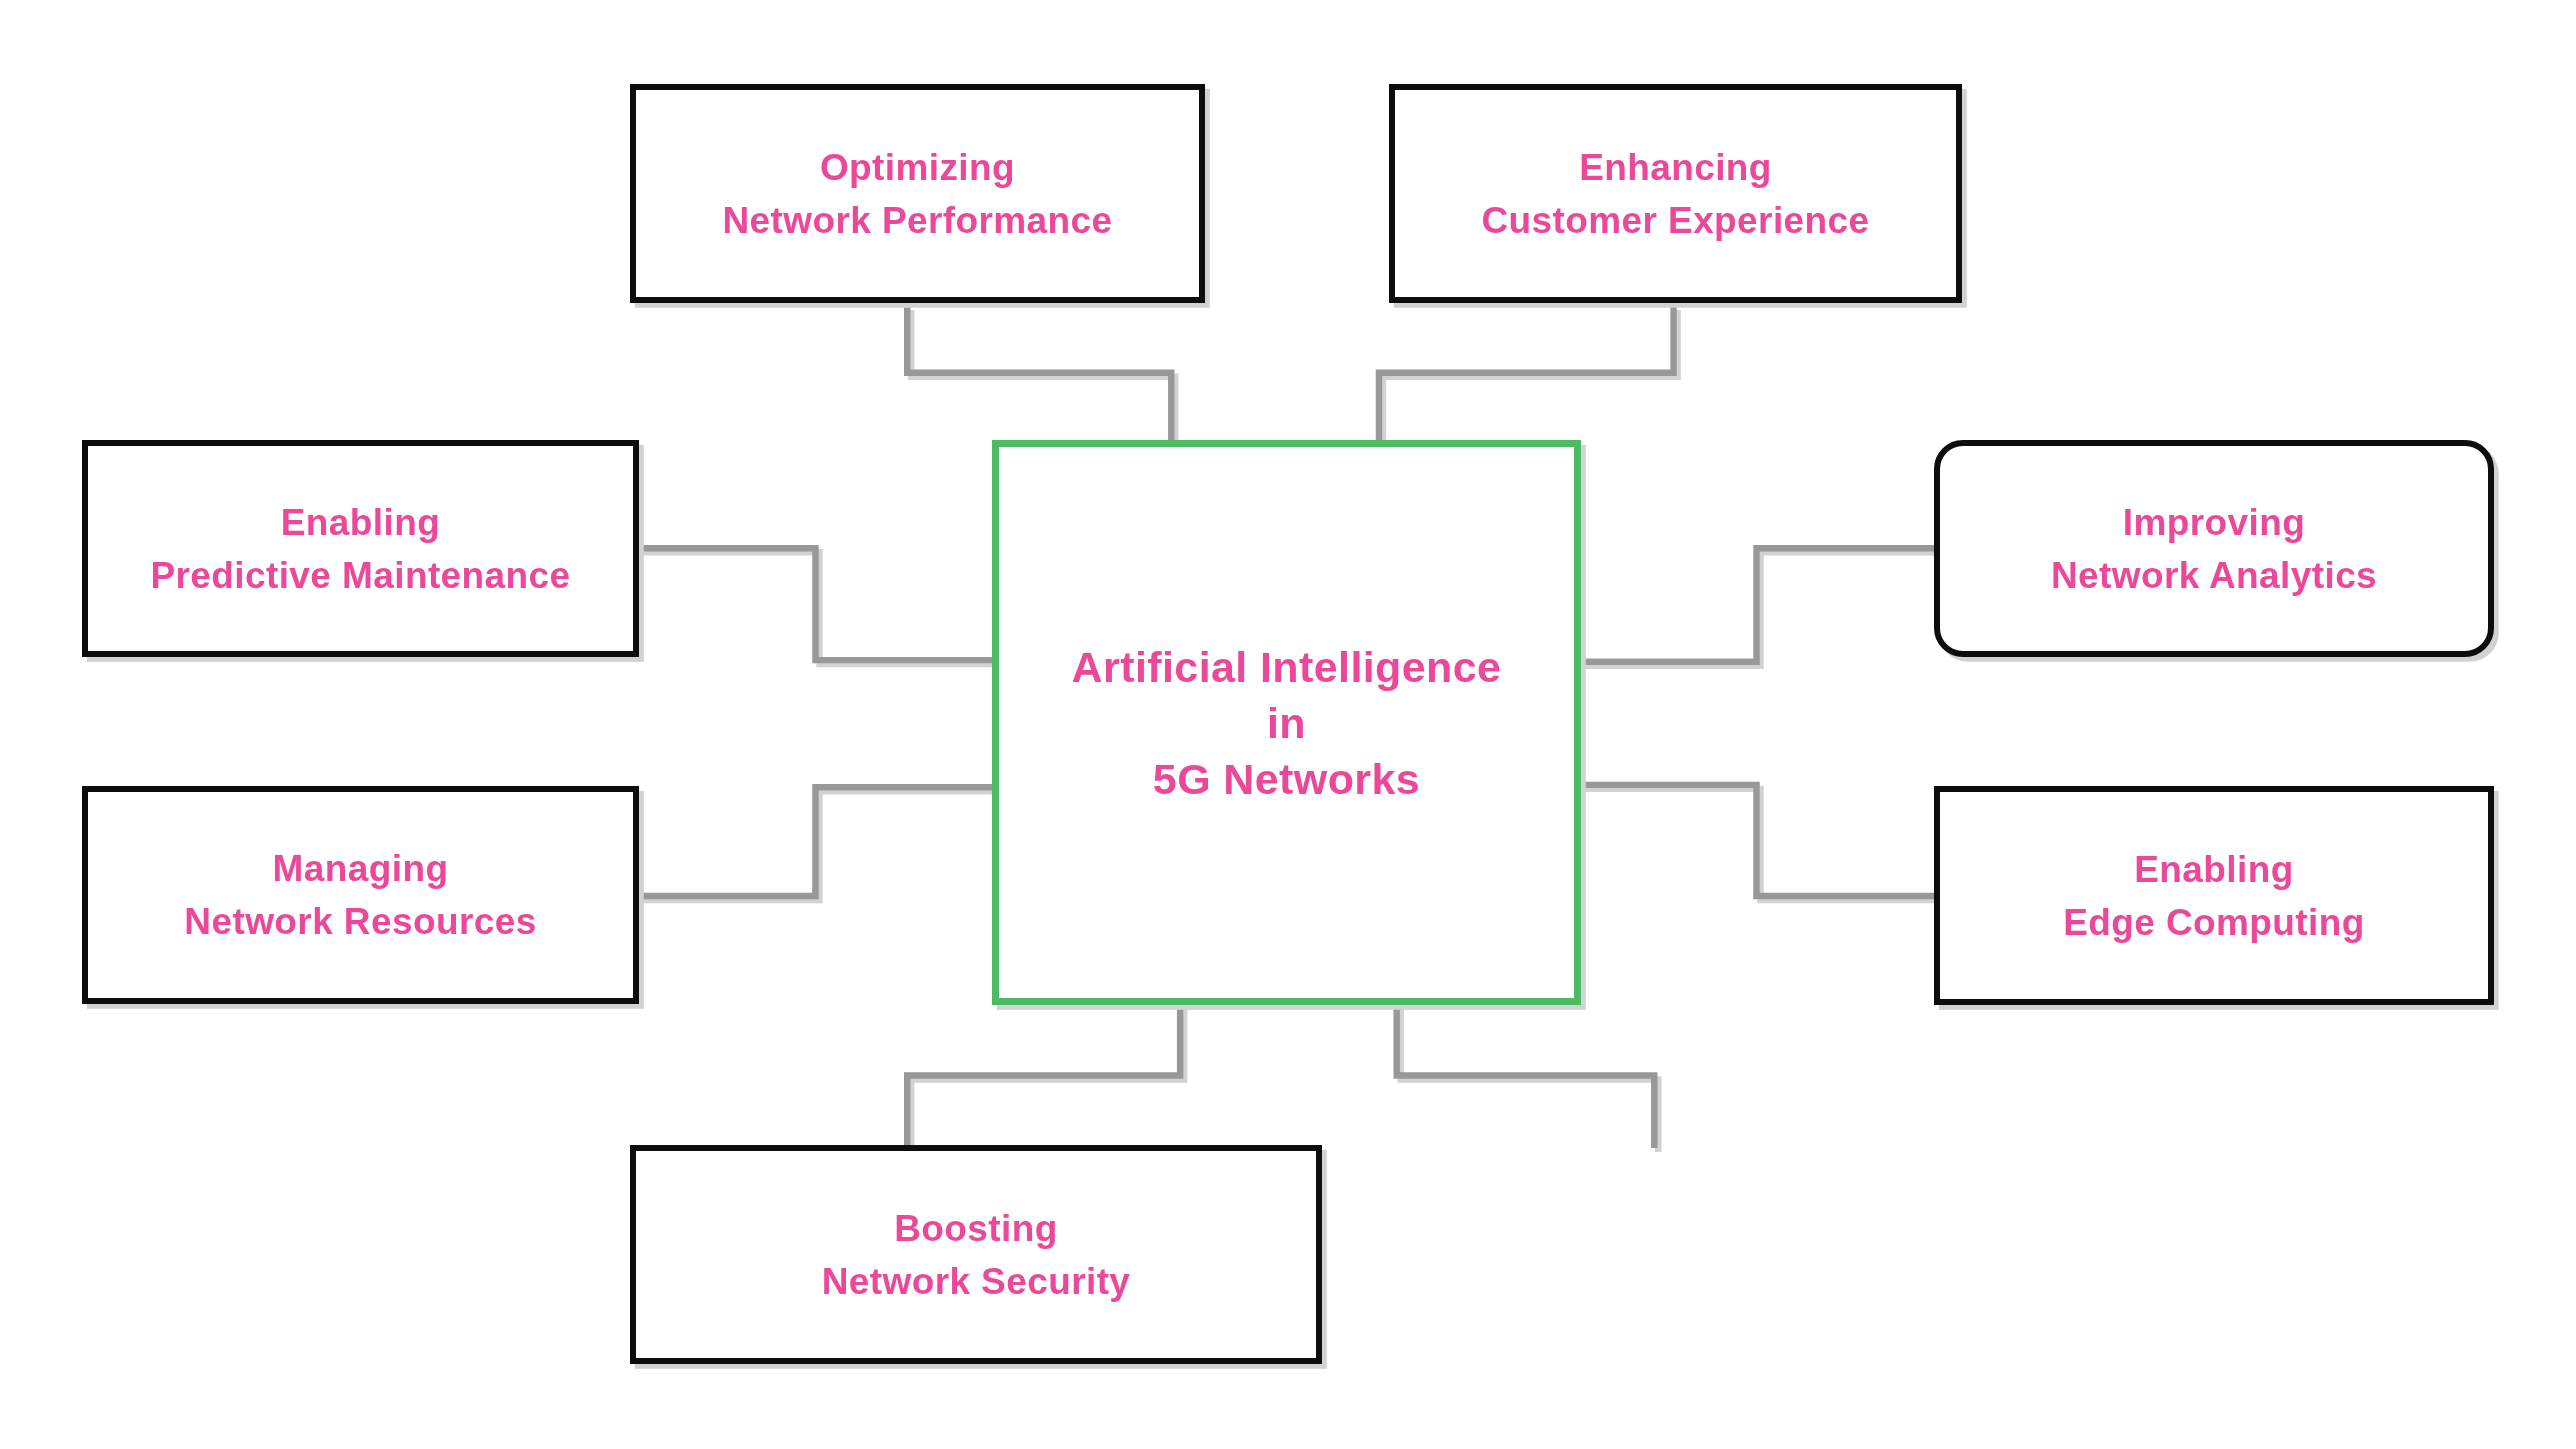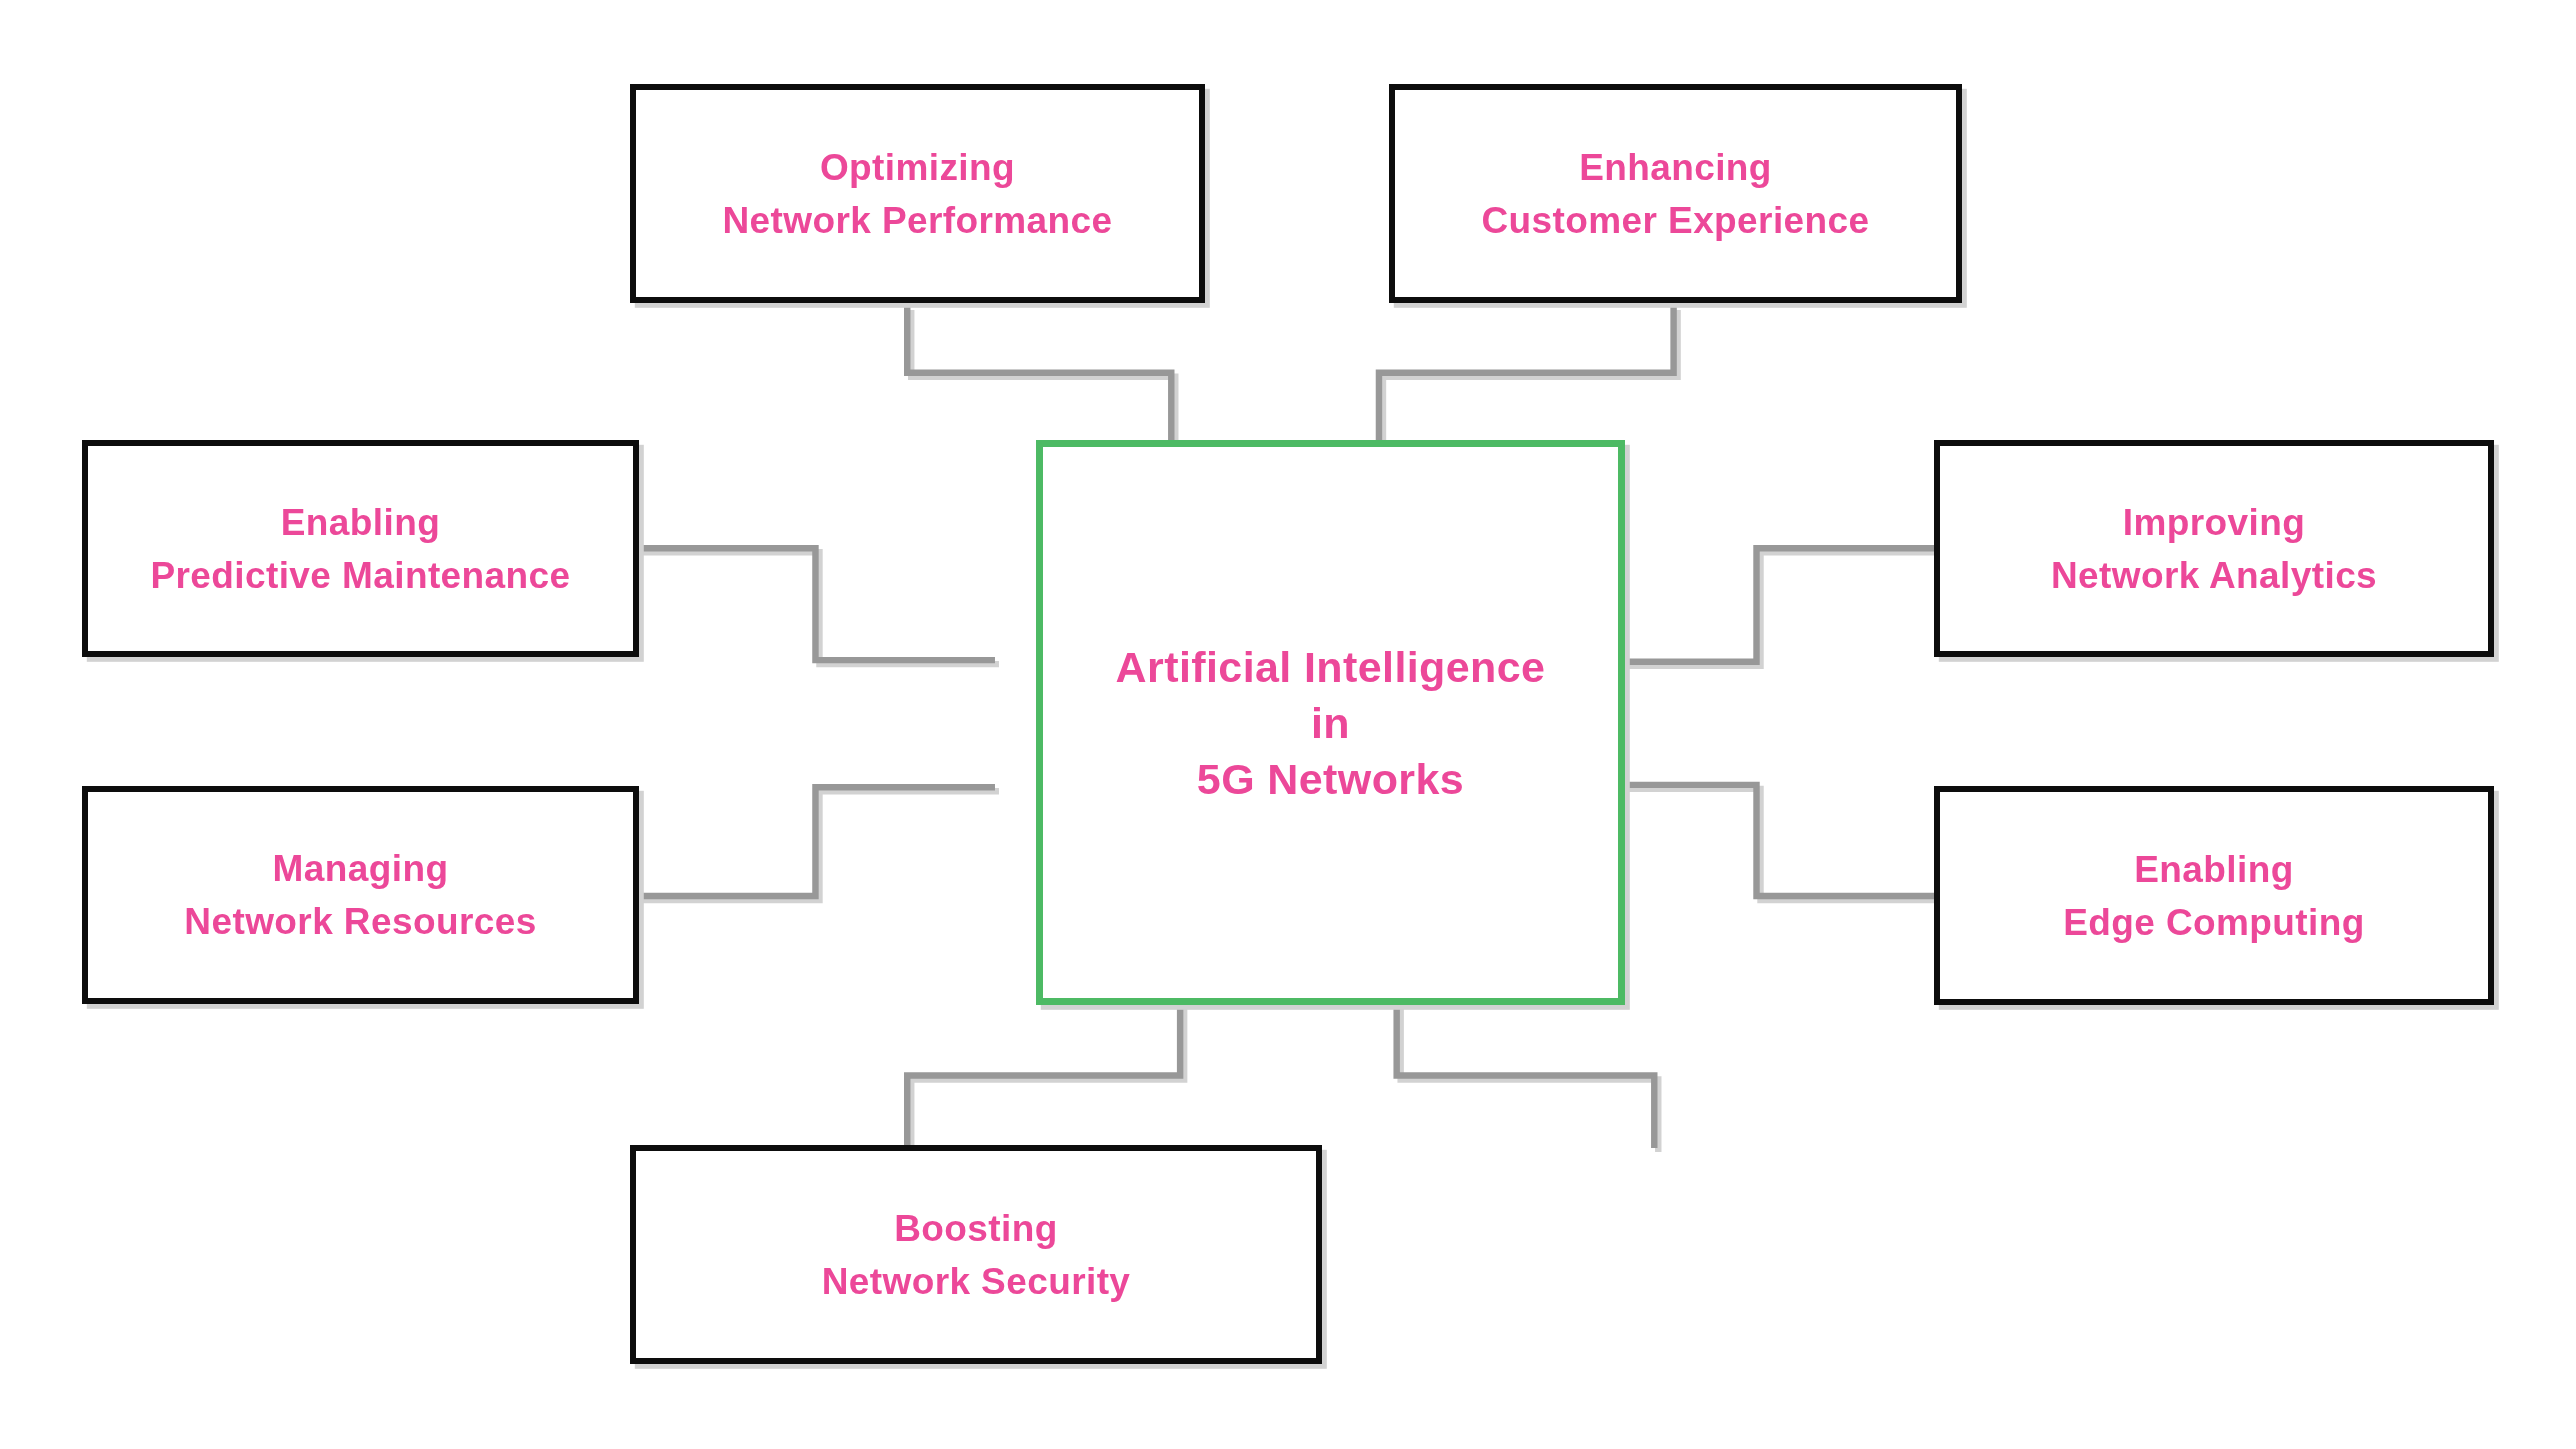--- a/index.html
+++ b/index.html
@@ -41,32 +41,31 @@
   .node .label {
     white-space: pre-line;
     font-weight: 700;
     font-size: 37px;
     line-height: 53px;
     color: #ec4899;
     letter-spacing: 0.4px;
   }
   .node.center {
     border: 7.2px solid #4dba64;
-    margin-left: 44px;
   }
   .node.center .label {
     font-size: 43px;
     line-height: 56px;
   }
   
   .pos-tl { left: 630px;  top: 84px;  width: 575px; height: 219px; }
   .pos-tr { left: 1389px; top: 84px;  width: 573px; height: 219px; }
   .pos-lt { left: 82px;  top: 440px;  width: 557px; height: 217px; }
   .pos-lb { left: 82px;  top: 786px;  width: 557px; height: 218px; }
-  .pos-rt { left: 1934px; top: 440px;  width: 560px; height: 217px; }
+  .pos-rt { left: 1934px; top: 440px;  width: 560px; height: 217px; border-radius: 29px; }
   .pos-rb { left: 1934px; top: 786px;  width: 560px; height: 219px; }
   .pos-bl { left: 630px;  top: 1145px; width: 692px; height: 219px; }
   .pos-br { left: 1388px; top: 1145px; width: 575px; height: 219px; }
   .pos-center { left: 992px; top: 440px; width: 589px; height: 565px; }
 </style>
 </head>
 <body>
 
 <div class="canvas">
 

